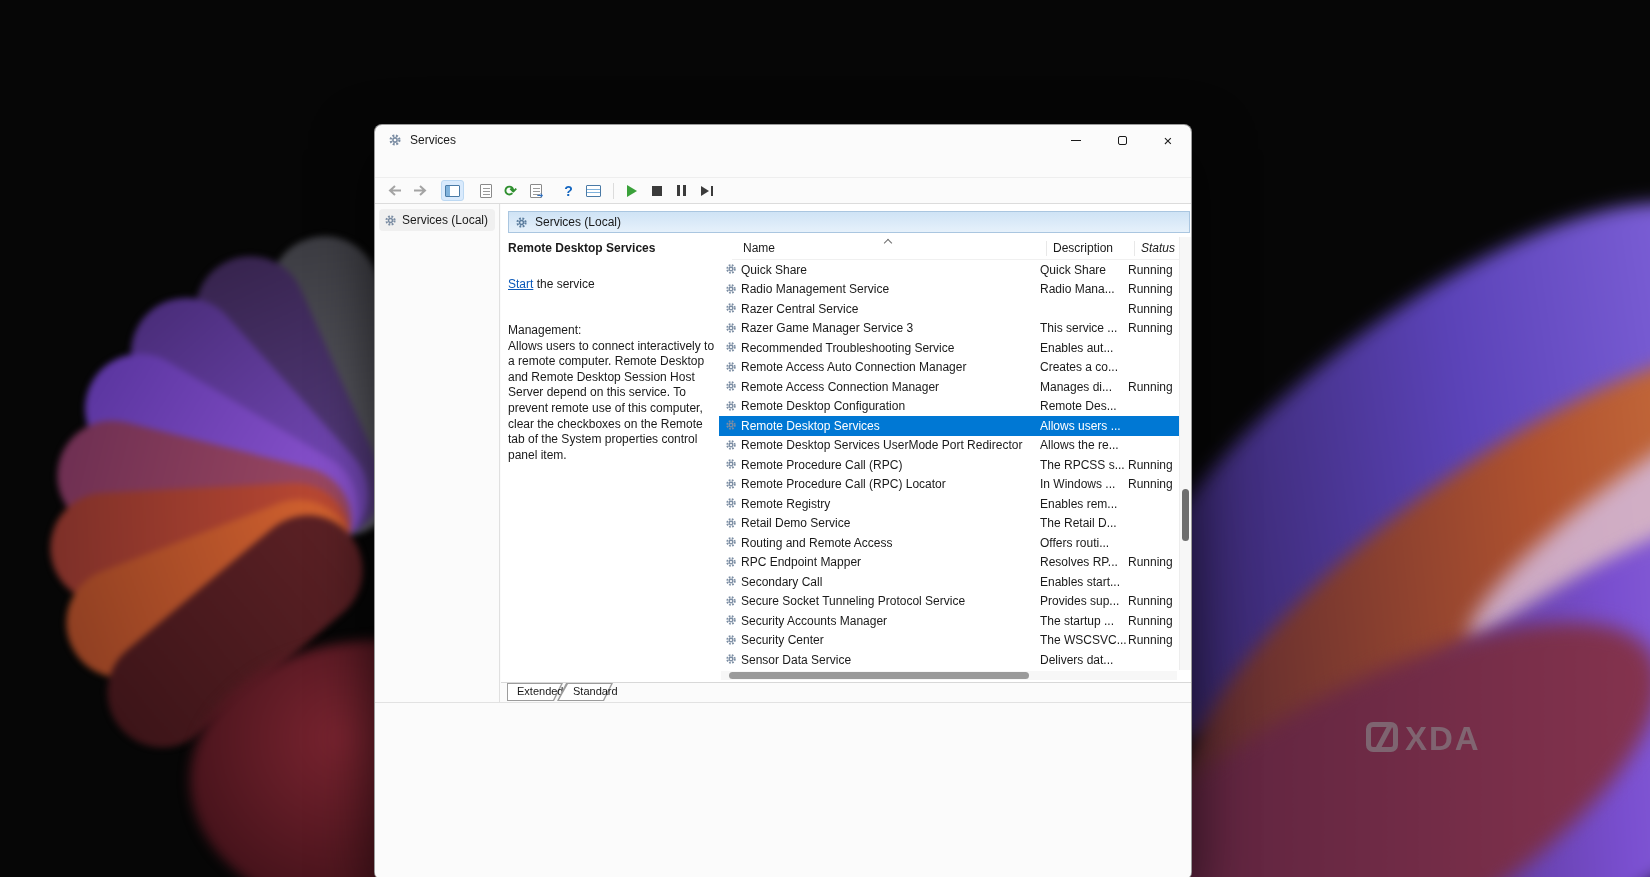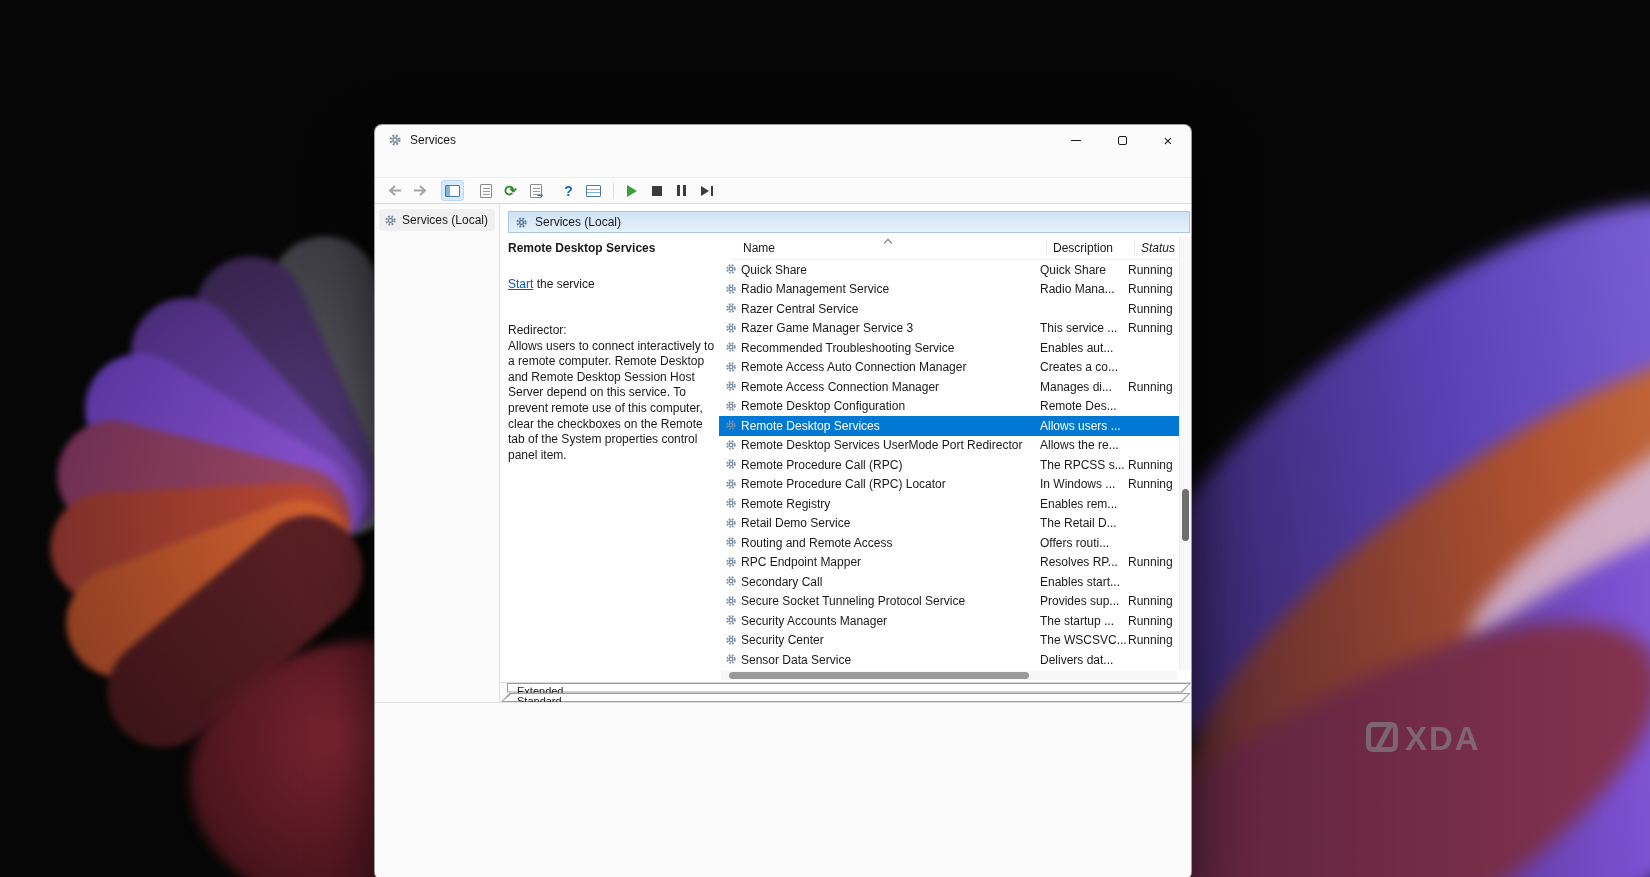--- a/index.html
+++ b/index.html
@@ -115,21 +115,21 @@
   .row .c-name { position:absolute; left:22px; top:2.5px; white-space:nowrap; }
   .row .c-desc { position:absolute; left:321px; top:2.5px; white-space:nowrap; }
   .row .c-status { position:absolute; left:409px; top:2.5px; white-space:nowrap; }
   .row.selected { background:#0078d4; color:#fff; }
 
   .vscroll { position:absolute; top:0; right:0; bottom:12px; width:12px; background:#f7f7f7; border-left:1px solid #ededed; }
   .vthumb { position:absolute; left:2px; width:7px; top:252px; height:52px; background:#6e6e6e; border-radius:4px; }
   .hscroll { position:absolute; left:2px; right:14px; bottom:2px; height:9px; background:#f7f7f7; }
   .hthumb { position:absolute; left:8px; width:300px; top:1px; bottom:1px; background:#9a9a9a; border-radius:4px; }
 
-  .tabsrow { position:absolute; left:125px; right:0; top:558px; height:19px; background:#fbfbfb; display:flex; padding-left:7px;flex-direction:column; }
+  .tabsrow { position:absolute; left:125px; right:0; top:558px; height:19px; background:#fbfbfb; display:flex; padding-left:7px; }
   .tab { position:relative; height:18px; min-width:56px; }
   .tab .shape { position:absolute; inset:0; background:#9c9c9c; }
   .tab .inner { position:absolute; inset:1px; background:#fff; }
   .tab.t-first .shape { clip-path:polygon(0 0,100% 0,calc(100% - 9px) 100%,0 100%); }
   .tab.t-first .inner { clip-path:polygon(0 0,calc(100% - 1px) 0,calc(100% - 9px) 100%,0 100%); }
   .tab.t-mid .shape { clip-path:polygon(9px 0,100% 0,calc(100% - 9px) 100%,0 100%); }
   .tab.t-mid .inner { clip-path:polygon(10px 0,calc(100% - 1px) 0,calc(100% - 9px) 100%,1px 100%); }
   .tab .label { position:absolute; left:10px; top:2px; font-size:11px; }
   .tab.t-mid .label { left:16px; }
   .bottomstrip { position:absolute; left:0; right:0; top:577px; bottom:0; background:#fbfbfb; border-top:1px solid #e2e2e2; }
@@ -259,21 +259,21 @@
       </svg>
       <span>Services (Local)</span>
     </div>
 
     <div class="infopanel">
       <div class="info-title">Remote Desktop Services</div>
       <div class="info-start">
         <span class="link">Start</span><span> the service</span>
       </div>
       <div class="info-desc">
-        <span class="info-desc-head">Redirector:</span>
+        <span class="info-desc-head">Management:</span>
         <span>Allows users to connect interactively to a remote computer. Remote Desktop and Remote Desktop Session Host Server depend on this service. To prevent remote use of this computer, clear the checkboxes on the Remote tab of the System properties control panel item.</span>
       </div>
     </div>
 
     <div class="listpane">
       <div class="listheader">
         <span class="sort-chevron"></span>
         <span class="hcell h-name">Name</span>
         <span class="hcell h-desc">Description</span>
         <span class="hcell h-status">Status</span>

